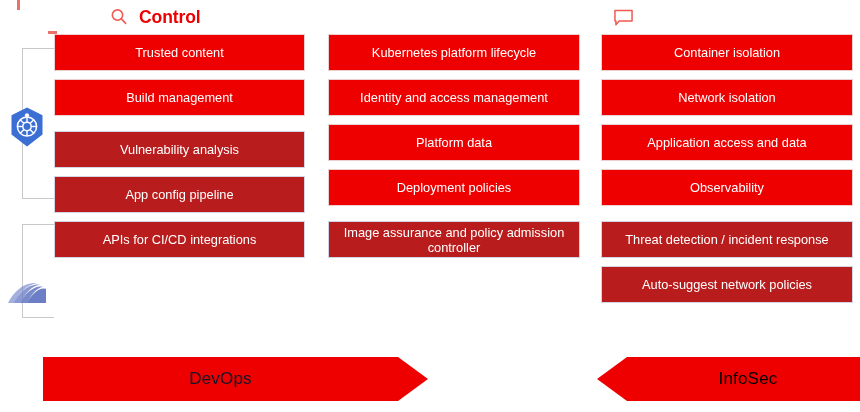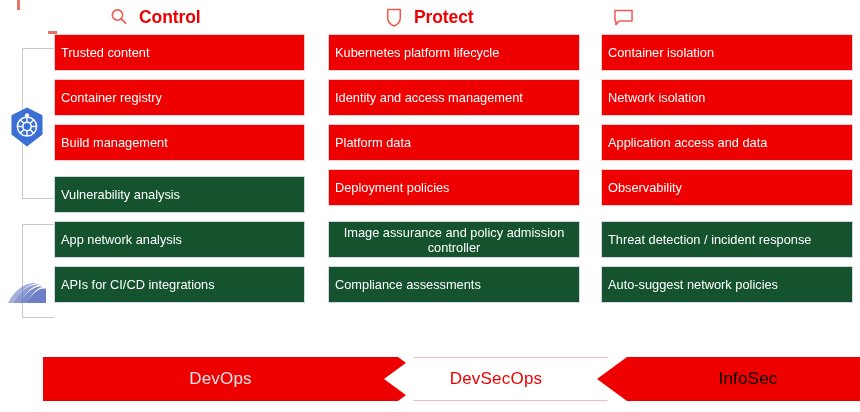--- a/index.html
+++ b/index.html
@@ -111,32 +111,32 @@
   }
   .cap-col-1 { left: 54px;  width: 251px; }
   .cap-col-2 { left: 328px; width: 252px; }
   .cap-col-3 { left: 601px; width: 252px; }
 
   .cap-box {
     box-sizing: border-box;
     width: 100%;
     display: flex;
     align-items: center;
-    justify-content: flex-start;
+    justify-content: center;
     text-align: center;
     color: #ffffff;
     font-size: 12.8px;
     line-height: 15px;
     padding: 2px 6px;
     border: 1.5px solid #e9c9c9;
     margin-bottom: 8px;
     height: 37px;
   }
   .cap-box.red  { background: #ee0000; border-color: #eccfcf; }
-  .cap-box.blue { background: #14532d; border-color: #d2d5e6; }
+  .cap-box.blue { background: #b91c1c; border-color: #d2d5e6; }
   .cap-box .cap-text { display: block; }
 
   
   .group-gap { height: 7px; }
 
   
   .banner {
     position: absolute;
     left: 43px;
     top: 357px;
@@ -151,21 +151,21 @@
     align-items: center;
     justify-content: center;
     font-size: 17px;
     letter-spacing: 0.2px;
     white-space: nowrap;
   }
   .seg-devops {
     left: 0;
     width: 385px;
     background: #ee0000;
-    color: #e5e5e5;
+    color: #0f172a;
     clip-path: polygon(0 0, 355px 0, 385px 50%, 355px 100%, 0 100%);
     padding-right: 30px;
     box-sizing: border-box;
   }
   .seg-devsecops {
     left: 341px;
     width: 224px;
     background: #ffffff;
     color: #ee0000;
     border-top: 1.5px solid #f4b9b9;
@@ -199,28 +199,20 @@
     <div class="col-header" id="hdr-control">
       <span class="hdr-icon">
         <svg width="20" height="20" viewBox="0 0 24 24" fill="none" stroke="#f05a50" stroke-width="1.9" stroke-linecap="round">
           <circle cx="10.2" cy="9.6" r="6.2"></circle>
           <line x1="14.9" y1="14.3" x2="20" y2="19.6"></line>
         </svg>
       </span>
       <span class="hdr-label">Control</span>
     </div>
 
-    <div class="col-header" id="hdr-protect">
-      <span class="hdr-icon">
-        <svg width="20" height="21" viewBox="0 0 24 26" fill="none" stroke="#f05a50" stroke-width="1.9" stroke-linejoin="round">
-          <path d="M4.2 3.2 H19.8 V13.2 C19.8 19.2 15.6 22 12 23.6 C8.4 22 4.2 19.2 4.2 13.2 Z"></path>
-        </svg>
-      </span>
-      <span class="hdr-label">Protect</span>
-    </div>
 
     <div class="col-header" id="hdr-detect">
       <span class="hdr-icon">
         <svg width="21" height="19" viewBox="0 0 26 24" fill="none" stroke="#f05a50" stroke-width="1.9" stroke-linejoin="round" stroke-linecap="round">
           <path d="M2.2 3.2 H23.8 V16.4 H7.6 L3.4 21.2 V16.4 H2.2 Z"></path>
         </svg>
       </span>
     </div>
   </div>
 
@@ -261,31 +253,28 @@
     </div>
   </div>
 
   <div class="grid">
 
     <div class="cap-col cap-col-1">
       <div class="cap-box red">
           <span class="cap-text">Trusted content</span>
         </div>
       <div class="cap-box red">
-          <span class="cap-text">Container registry</span>
-        </div>
-      <div class="cap-box red">
           <span class="cap-text">Build management</span>
         </div>
       <div class="group-gap"></div>
       <div class="cap-box blue">
           <span class="cap-text">Vulnerability analysis</span>
         </div>
       <div class="cap-box blue">
-          <span class="cap-text">App network analysis</span>
+          <span class="cap-text">App config pipeline</span>
         </div>
       <div class="cap-box blue">
           <span class="cap-text">APIs for CI/CD integrations</span>
         </div>
     </div>
 
     <div class="cap-col cap-col-2">
       <div class="cap-box red">
           <span class="cap-text">Kubernetes platform lifecycle</span>
         </div>
@@ -294,23 +283,20 @@
         </div>
       <div class="cap-box red">
           <span class="cap-text">Platform data</span>
         </div>
       <div class="cap-box red">
           <span class="cap-text">Deployment policies</span>
         </div>
       <div class="group-gap"></div>
       <div class="cap-box blue">
           <span class="cap-text">Image assurance and policy admission controller</span>
-        </div>
-      <div class="cap-box blue">
-          <span class="cap-text">Compliance assessments</span>
         </div>
     </div>
 
     <div class="cap-col cap-col-3">
       <div class="cap-box red">
           <span class="cap-text">Container isolation</span>
         </div>
       <div class="cap-box red">
           <span class="cap-text">Network isolation</span>
         </div>
@@ -327,21 +313,18 @@
       <div class="cap-box blue">
           <span class="cap-text">Auto-suggest network policies</span>
         </div>
     </div>
   </div>
 
   <div class="banner">
     <div class="banner-seg seg-devops">
       <span>DevOps</span>
     </div>
-    <div class="banner-seg seg-devsecops">
-      <span>DevSecOps</span>
-    </div>
     <div class="banner-seg seg-infosec">
       <span>InfoSec</span>
     </div>
   </div>
 
 </div>
 
 </body></html>

